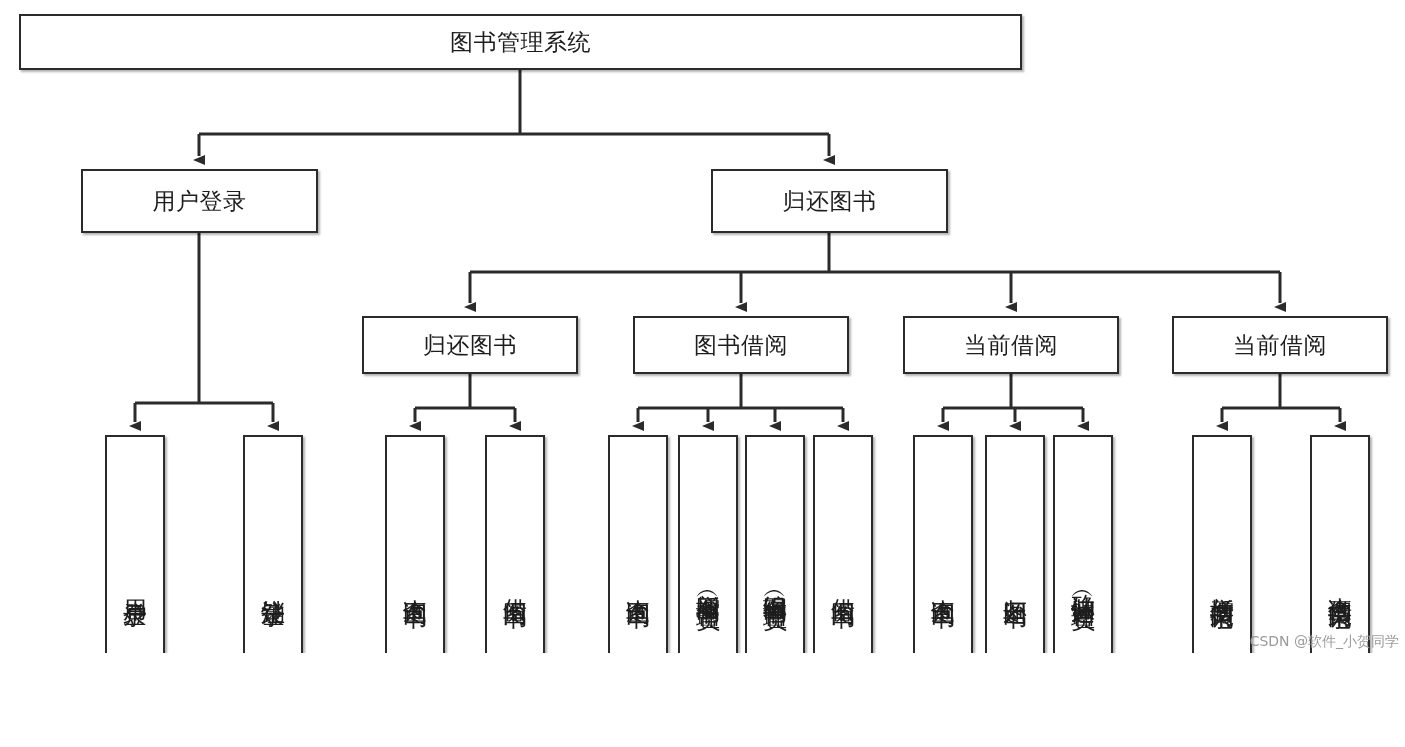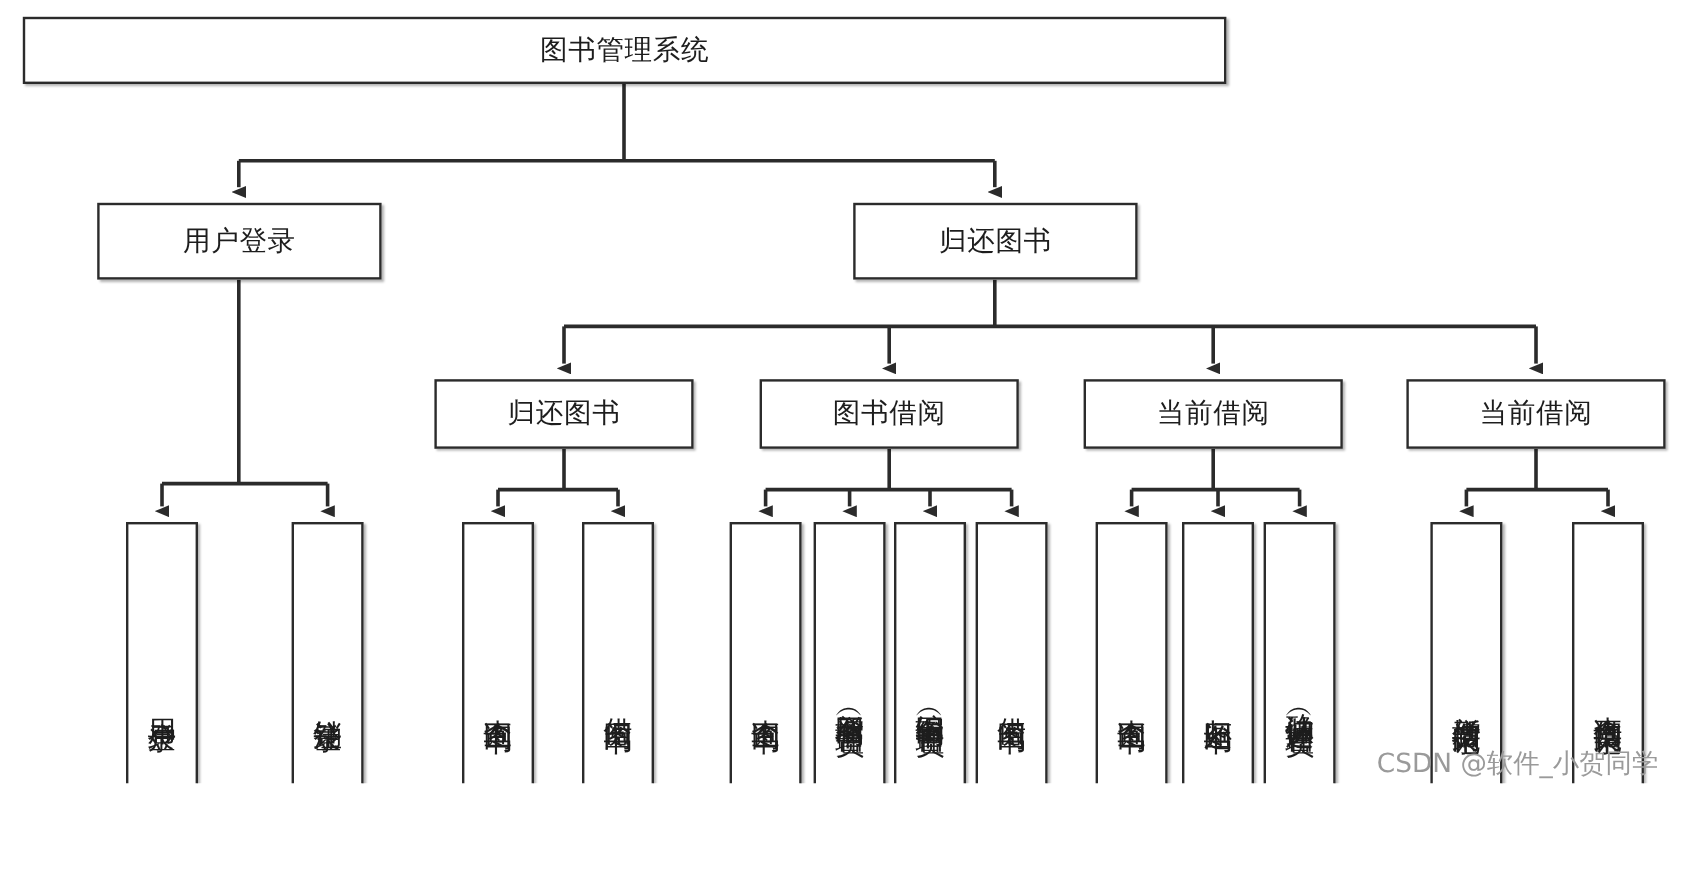--- a/index.html
+++ b/index.html
@@ -58,23 +58,23 @@
   .node-vertical .node-label {
     writing-mode: vertical-rl;
     text-orientation: upright;
     font-size: 24px;
     letter-spacing: 2px;
     line-height: 1;
     white-space: nowrap;
   }
   #watermark {
     position: absolute;
-    right: 23px;
+    right: 6px;
     bottom: 2px;
-    font-size: 22px;
+    font-size: 14px;
     color: #9a9a9a;
     font-family: "DejaVu Sans", "Liberation Sans", sans-serif;
     white-space: nowrap;
     pointer-events: none;
   }
 </style>
 </head>
 <body>
 
 <div id="diagram-root">

